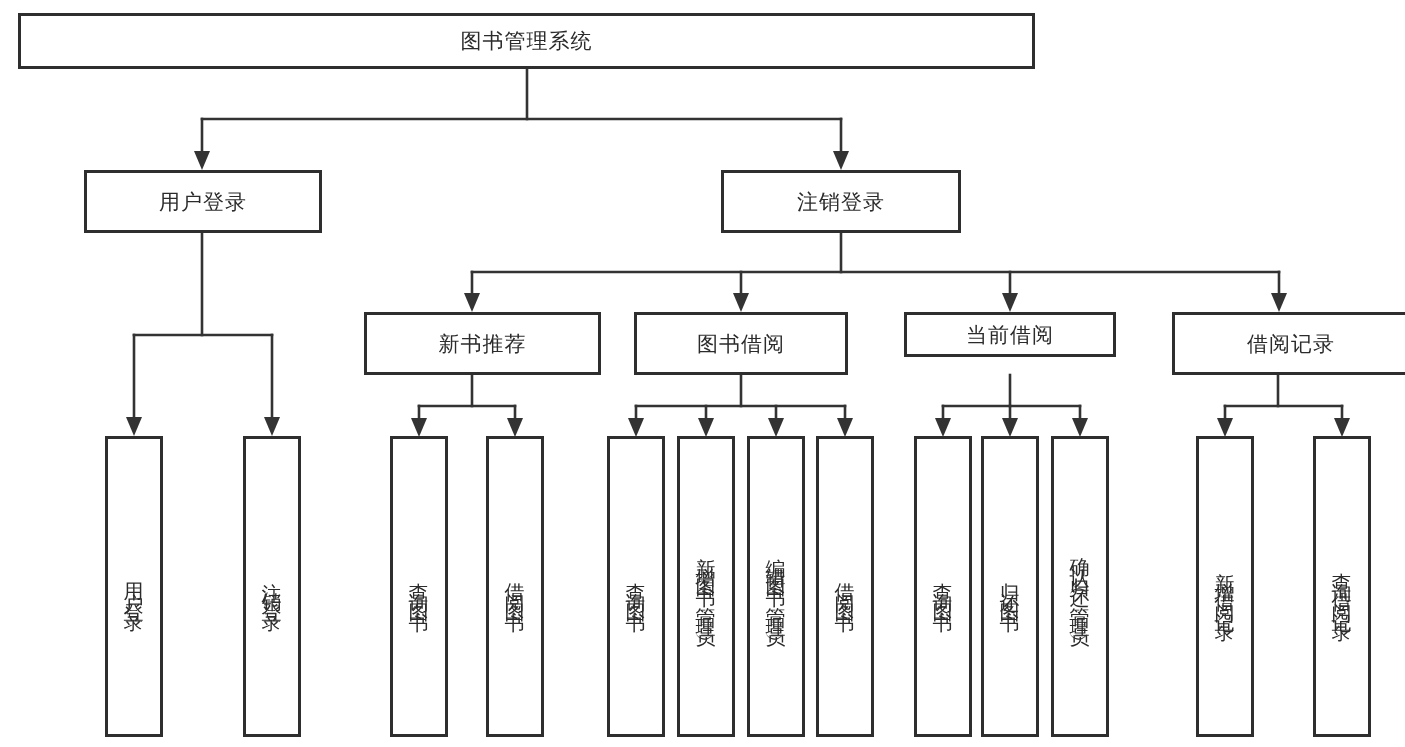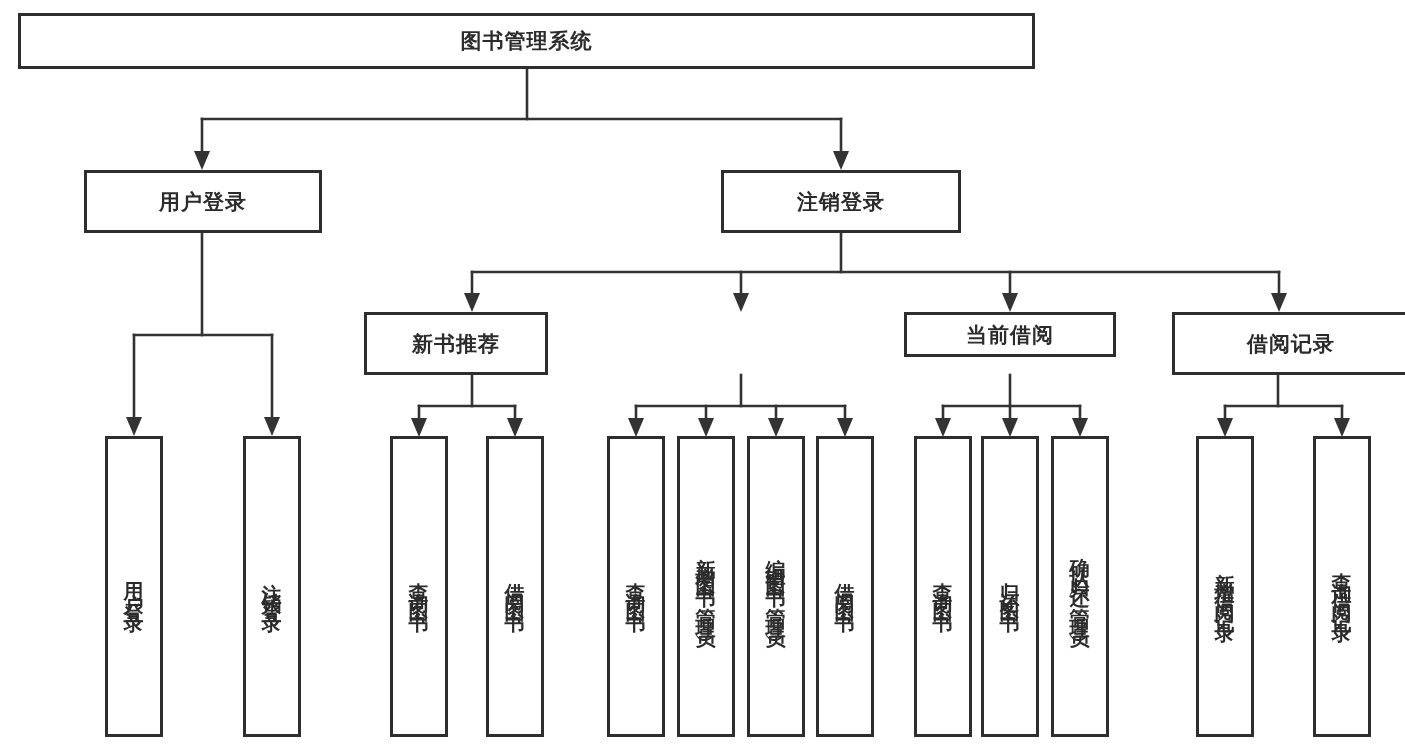--- a/index.html
+++ b/index.html
@@ -4,21 +4,20 @@
 <style>
   :root{
     --line:#333333; --box-border:#2e2e2e; --text:#2b2b2b;
     --watermark:#b9b9b9; --background:#ffffff;
   }
   html,body{margin:0;padding:0;background:var(--background);}
   #stage{
     position:relative;width:1405px;height:747px;background:var(--background);
     font-family:"Liberation Sans","DejaVu Sans",sans-serif;color:var(--text);
     overflow:hidden;
-    font-weight:bold;
   }
   #connectors{position:absolute;left:0;top:0;width:1405px;height:747px;}
   #connectors line{stroke:var(--line);stroke-width:2.6;stroke-linecap:square;}
   #connectors polygon{fill:var(--line);}
   .node{
     position:absolute;box-sizing:border-box;border:3px solid var(--box-border);
     background:var(--background);display:flex;align-items:center;justify-content:center;
     text-align:center;
   }
   .h-node{font-size:21px;letter-spacing:1px;}
@@ -96,21 +95,22 @@
     <polygon points="1217,418 1233,418 1225,437"></polygon>
     <line x1="1342" y1="406" x2="1342" y2="419"></line>
     <polygon points="1334,418 1350,418 1342,437"></polygon>
   </svg>
 
   <div class="node h-node" style="left:18px;top:13px;width:1017px;height:56px">图书管理系统</div>
 
   <div class="node h-node" style="left:84px;top:170px;width:238px;height:63px">用户登录</div>
   <div class="node h-node" style="left:721px;top:170px;width:240px;height:63px">注销登录</div>
 
-  <div class="node h-node" style="left:364px;top:312px;width:184px;height:63px">新书推荐</div>
+  <div class="node h-node" style="left:364px;top:312px;width:237px;height:63px">新书推荐</div>
+  <div class="node h-node" style="left:634px;top:312px;width:214px;height:63px">图书借阅</div>
   <div class="node h-node" style="left:904px;top:312px;width:212px;height:45px">当前借阅</div>
   <div class="node h-node" style="left:1172px;top:312px;width:238px;height:63px">借阅记录</div>
 
   <div class="node v-node" style="left:105px;top:436px;width:58px;height:301px">用户登录</div>
   <div class="node v-node" style="left:243px;top:436px;width:58px;height:301px">注销登录</div>
 
   <div class="node v-node" style="left:390px;top:436px;width:58px;height:301px">查询图书</div>
   <div class="node v-node" style="left:486px;top:436px;width:58px;height:301px">借阅图书</div>
 
   <div class="node v-node" style="left:607px;top:436px;width:58px;height:301px">查询图书</div>

